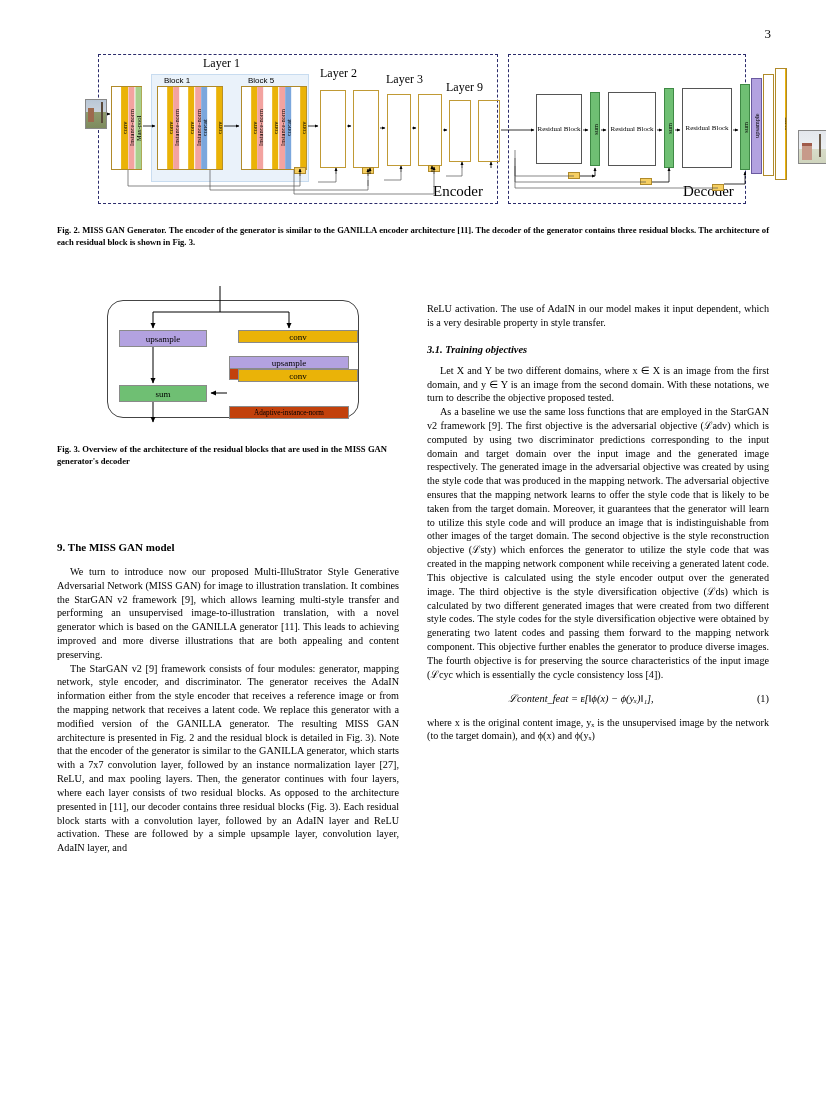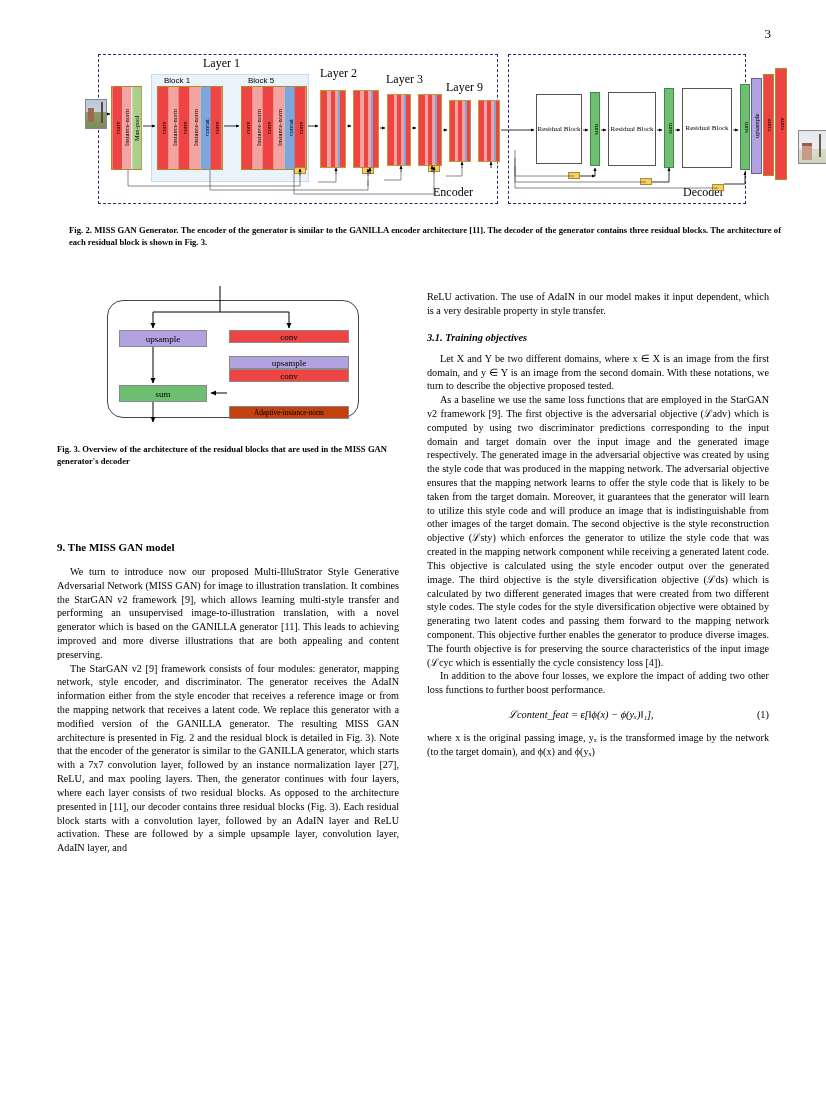--- a/index.html
+++ b/index.html
@@ -43,21 +43,21 @@
     border: 1.4px dashed #2b2b6b;
     top: 0;
     height: 150px;
   }
   .dash-encoder { left: 0; width: 400px; }
   .dash-decoder { left: 410px; width: 238px; }
 
   .zone-label {
     position: absolute;
     bottom: 4px;
-    font-size: 12px;
+    font-size: 15px;
     font-family: "Liberation Serif", serif;
   }
 
   .layer-title {
     position: absolute;
     font-size: 12px;
     font-family: "Liberation Serif", serif;
     white-space: nowrap;
   }
   .block-title {
@@ -85,21 +85,21 @@
     align-items: center;
     justify-content: center;
     font-size: 6.4px;
     font-family: "Liberation Serif", serif;
     writing-mode: vertical-rl;
     transform: rotate(180deg);
     white-space: nowrap;
     overflow: hidden;
     letter-spacing: 0px;
   }
-  .c-conv   { background: #ef4444; }
+  .c-conv   { background: #eab308; margin-left: 9px; }
   .c-inorm  { background: #f3a3a0; }
   .c-maxp   { background: #a8d08d; }
   .c-concat { background: #7ba7dd; }
   .c-up     { background: #b3a2e0; }
   .c-sum    { background: #6fbf73; }
   .c-purple { background: #b3a2e0; }
   .c-ain    { background: #c2410c; margin-top: 24px; }
 
   .stripe-stack {
     position: absolute;
@@ -185,21 +185,21 @@
 
   
   .caption {
     position: absolute;
     font-size: 8.6px;
     font-weight: bold;
     line-height: 1.45;
     font-family: "Liberation Serif", serif;
     text-align: justify;
   }
-  .cap-fig2 { top: 224px; left: 69px; width: 712px; }
+  .cap-fig2 { top: 224px; left: 57px; width: 712px; }
   .cap-fig3 { top: 443px; left: 57px; width: 330px; }
 
   
   .fig3-wrap {
     position: absolute;
     top: 286px;
     left: 97px;
     width: 270px;
     height: 138px;
   }
@@ -226,21 +226,21 @@
   
   .col {
     position: absolute;
     width: 342px;
     font-size: 10.2px;
     line-height: 1.355;
     text-align: justify;
     font-family: "Liberation Serif", serif;
   }
   .col-left  { left: 57px; top: 524px; width: 342px; }
-  .col-right { left: 427px; top: 290px; width: 342px; }
+  .col-right { left: 427px; top: 302px; width: 342px; }
 
   .col p { margin: 0; text-indent: 13px; }
   .col p.noindent { text-indent: 0; }
   .h2 {
     font-size: 11px;
     font-weight: bold;
     margin: 16px 0 10px 0;
     text-indent: 0;
     font-family: "Liberation Serif", serif;
   }
@@ -515,25 +515,24 @@
     <div class="h2">9.  The MISS GAN model</div>
     <p>We turn to introduce now our proposed Multi-IlluStrator Style Generative Adversarial Network (MISS GAN) for image to illustration translation. It combines the StarGAN v2 framework [9], which allows learning multi-style transfer and performing an unsupervised image-to-illustration translation, with a novel generator which is based on the GANILLA generator [11]. This leads to achieving improved and more diverse illustrations that are both appealing and content preserving.</p>
     <p>The StarGAN v2 [9] framework consists of four modules: generator, mapping network, style encoder, and discriminator. The generator receives the AdaIN information either from the style encoder that receives a reference image or from the mapping network that receives a latent code. We replace this generator with a modified version of the GANILLA generator. The resulting MISS GAN architecture is presented in Fig. 2 and the residual block is detailed in Fig. 3). Note that the encoder of the generator is similar to the GANILLA generator, which starts with a 7x7 convolution layer, followed by an instance normalization layer [27], ReLU, and max pooling layers. Then, the generator continues with four layers, where each layer consists of two residual blocks. As opposed to the architecture presented in [11], our decoder contains three residual blocks (Fig.  3). Each residual block starts with a convolution layer, followed by an AdaIN layer and ReLU activation. These are followed by a simple upsample layer, convolution layer, AdaIN layer, and</p>
   </div>
 
   <div class="col col-right">
     <p class="noindent">ReLU activation. The use of AdaIN in our model makes it input dependent, which is a very desirable property in style transfer.</p>
     <div class="h3">3.1.  Training objectives</div>
     <p>Let X and Y be two different domains, where x ∈ X is an image from the first domain, and y ∈ Y is an image from the second domain. With these notations, we turn to describe the objective proposed tested.</p>
     <p>As a baseline we use the same loss functions that are employed in the StarGAN v2 framework [9]. The first objective is the adversarial objective (ℒadv) which is computed by using two discriminator predictions corresponding to the input domain and target domain over the input image and the generated image respectively. The generated image in the adversarial objective was created by using the style code that was produced in the mapping network. The adversarial objective ensures that the mapping network learns to offer the style code that is likely to be taken from the target domain. Moreover, it guarantees that the generator will learn to utilize this style code and will produce an image that is indistinguishable from other images of the target domain. The second objective is the style reconstruction objective (ℒsty) which enforces the generator to utilize the style code that was created in the mapping network component while receiving a generated latent code. This objective is calculated using the style encoder output over the generated image. The third objective is the style diversification objective (ℒds) which is calculated by two different generated images that were created from two different style codes. The style codes for the style diversification objective were obtained by generating two latent codes and passing them forward to the mapping network component. This objective further enables the generator to produce diverse images. The fourth objective is for preserving the source characteristics of the input image (ℒcyc which is essentially the cycle consistency loss [4]).</p>
-    <p>In addition to the above four losses, we explore the impact of adding two other loss functions to further boost performance.</p>
     <div class="eqrow">
       <span class="eqbody">
         <span class="cal">ℒcontent_feat</span>
         <span>=</span>
         <span>ᴇ[‖ϕ(x) − ϕ(yₓ)‖₁],</span>
       </span>
       <span class="eqnum">(1)</span>
     </div>
-    <p class="noindent">where x is the original passing image, yₓ is the transformed image by the network (to the target domain), and ϕ(x) and ϕ(yₓ)</p>
+    <p class="noindent">where x is the original content image, yₓ is the unsupervised image by the network (to the target domain), and ϕ(x) and ϕ(yₓ)</p>
   </div>
 
 </div>
 
 </body></html>

